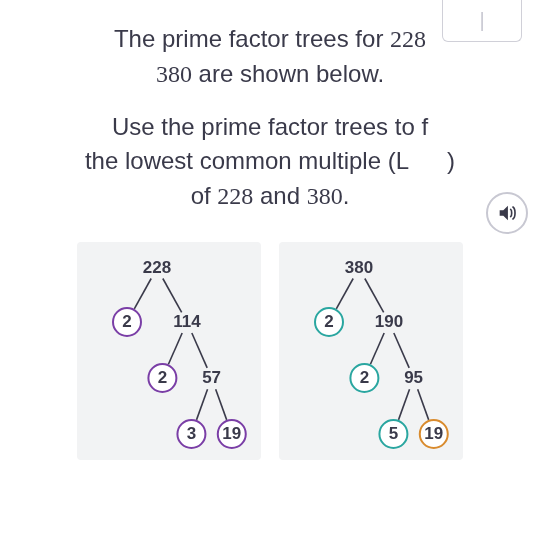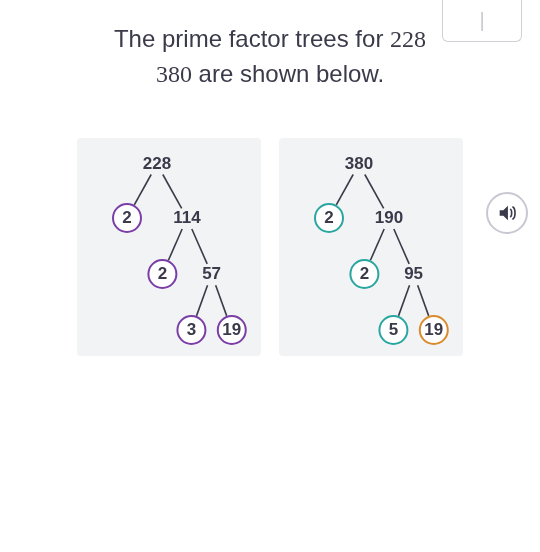--- a/index.html
+++ b/index.html
@@ -84,20 +84,25 @@
 <div class="top-scroll-handle">
   <span style="font-size:20px;color:#c8c8d2;">|</span>
 </div>
 
 <div class="content">
   <p class="intro">
     <span>The prime factor trees for </span><span class="num">228</span><span> </span><br>
     <span class="num">380</span><span> are shown below.</span>
   </p>
   <div class="gap"></div>
+  <p class="intro">
+    <span>Use the prime factor trees to f</span><br>
+    <span>the lowest common multiple (L</span><span style="display:inline-block;width:38px"></span><span>)</span><br>
+    <span>of </span><span class="num">228</span><span> and </span><span class="num">380</span><span>.</span>
+  </p>
 
   <div class="trees">
     <div class="tree-card">
       <svg viewBox="0 0 184 218" width="184" height="218">
           <line x1="74.17228482585642" y1="36.48988731345845" x2="57.28464396767948" y2="66.88764085817694" class="branch"></line>
           <line x1="85.82771517414358" y1="36.48988731345845" x2="104.65792775703505" y2="70.38426996266308" class="branch"></line>
           <line x1="105.17371224527272" y1="90.98667131157428" x2="91.4328596934091" y2="122.26666086053214" class="branch"></line>
           <line x1="114.82628775472728" y1="90.98667131157428" x2="130.1759028915" y2="125.9288846310569" class="branch"></line>
           <line x1="130.53322475810785" y1="147.28987772883008" x2="119.51146905236517" y2="177.88765283896242" class="branch"></line>
           <line x1="138.66677524189214" y1="147.28987772883008" x2="149.6885309476348" y2="177.88765283896242" class="branch"></line>

